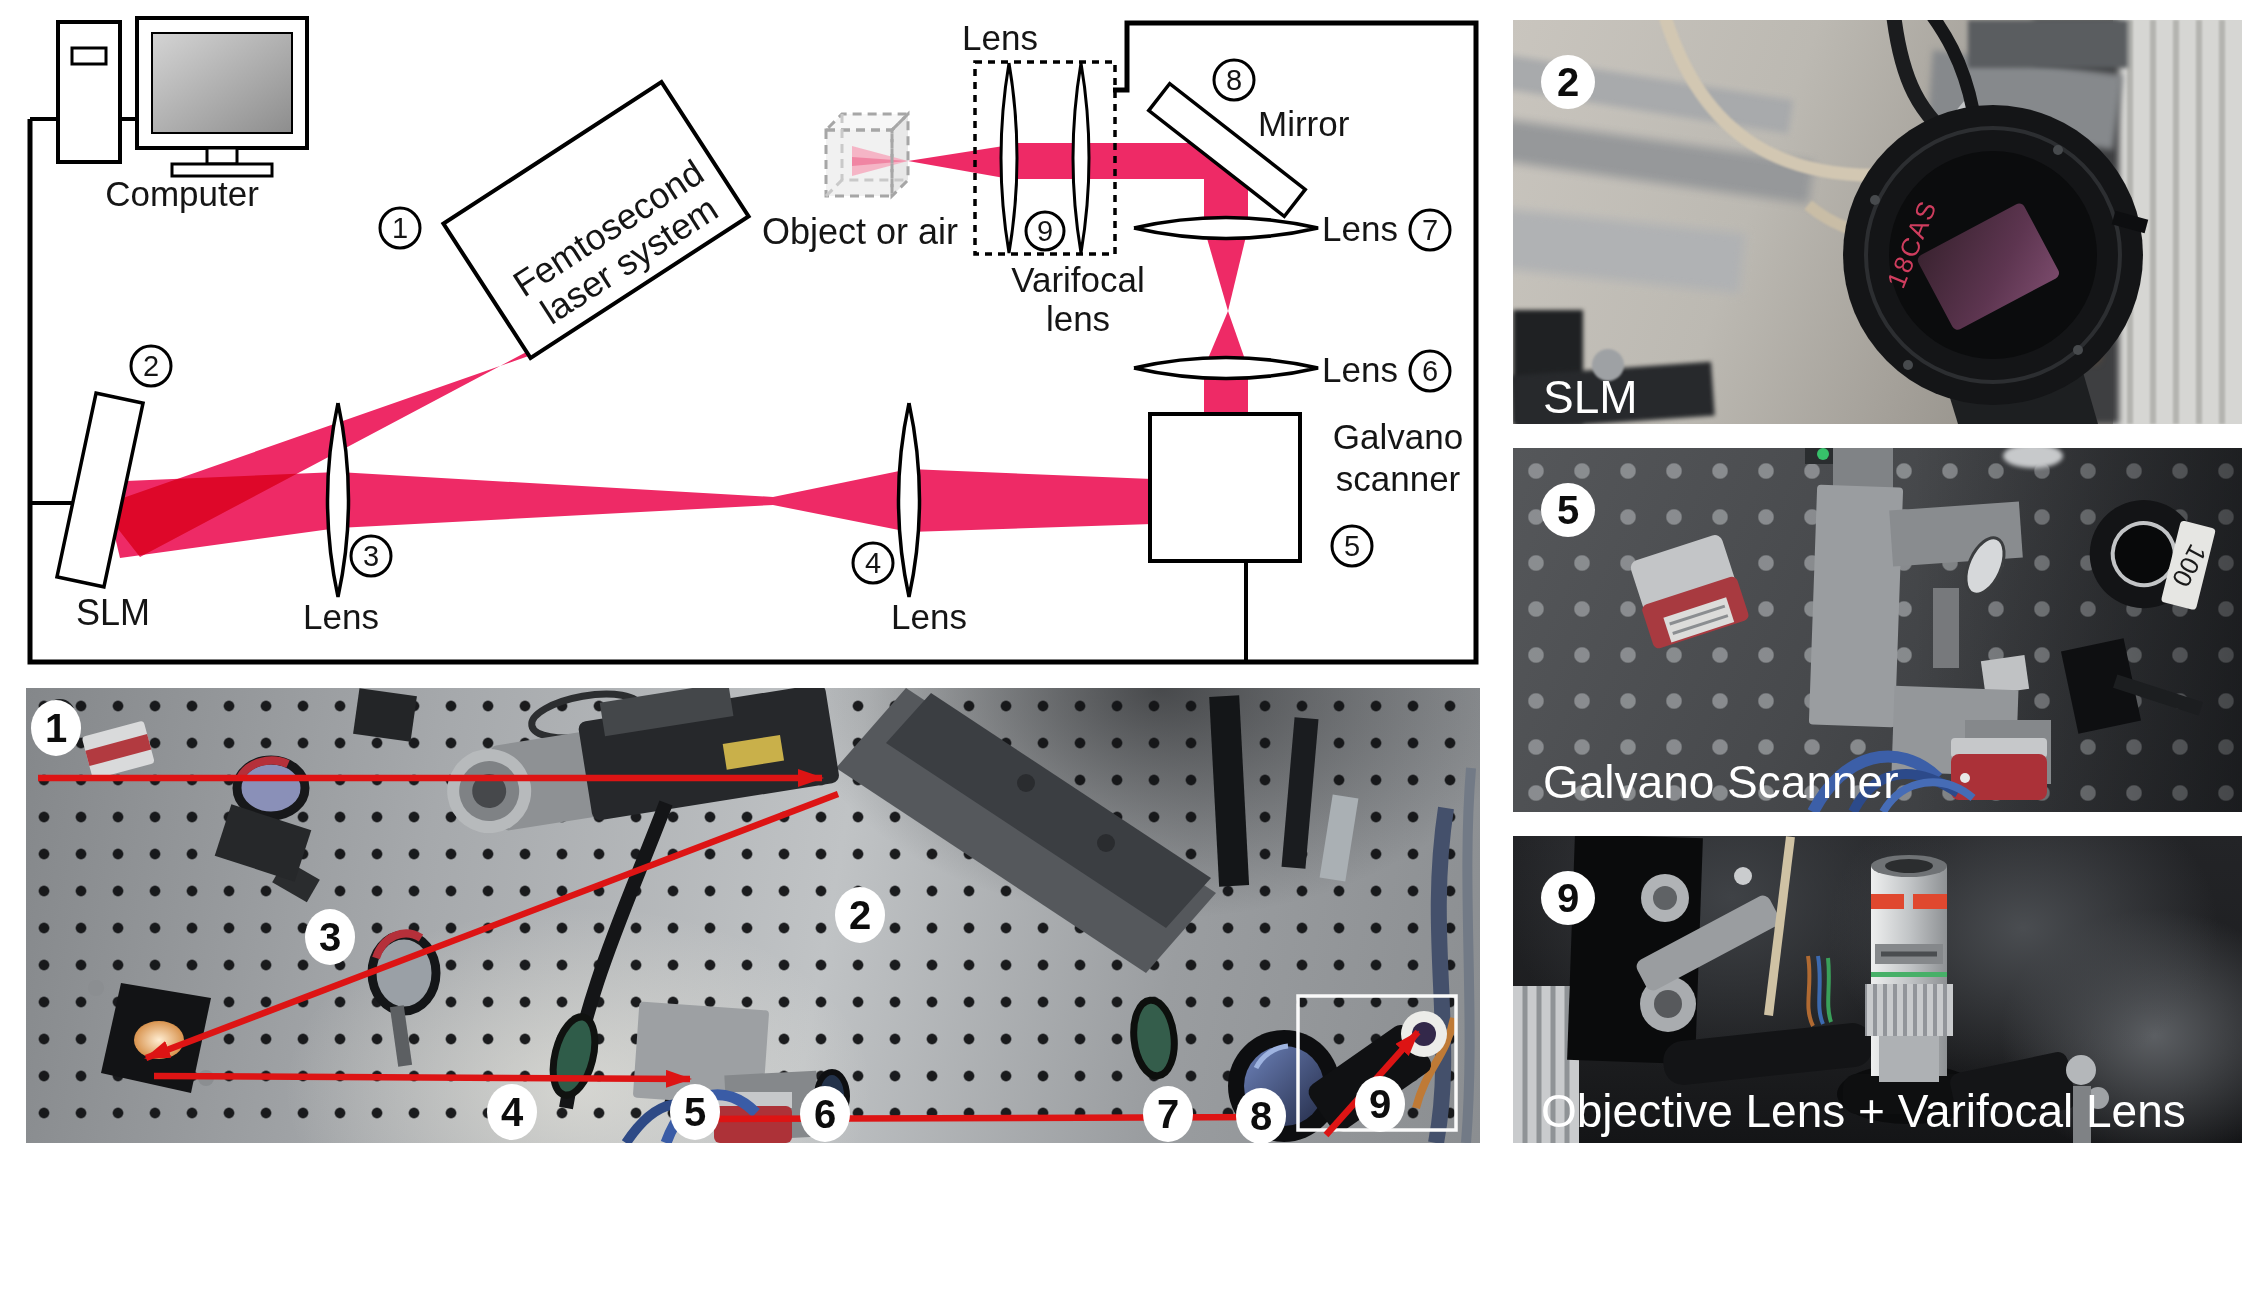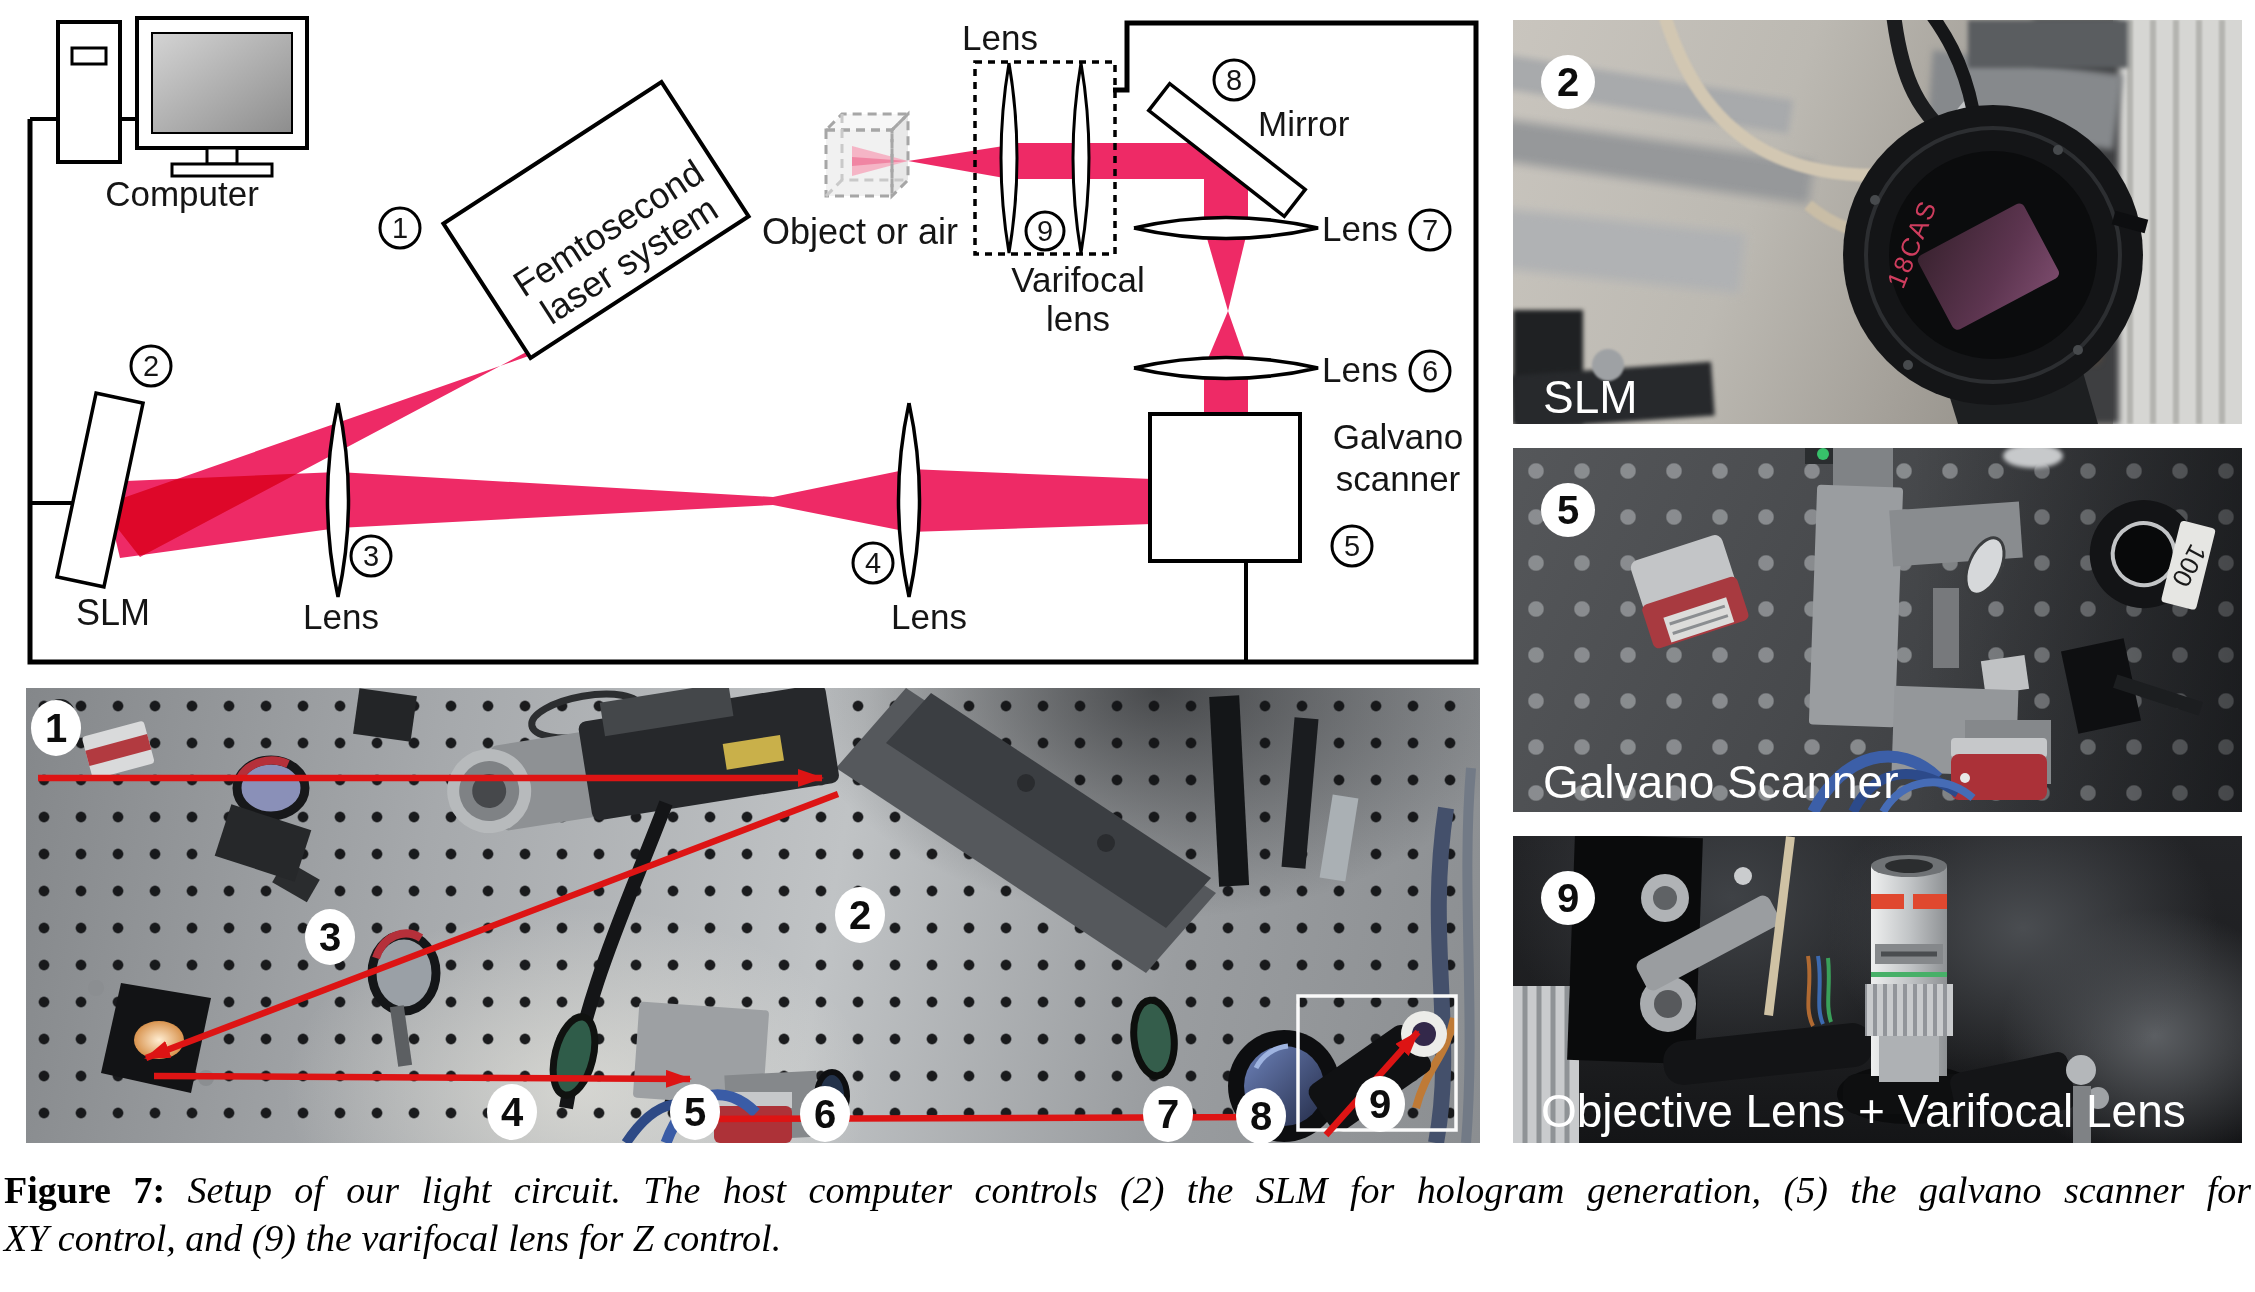--- a/index.html
+++ b/index.html
@@ -482,18 +482,14 @@
         <rect x="366" y="200" width="60" height="46" fill="#aeb1b4"></rect>
       </g>
       <g>
         <circle cx="55" cy="62" r="27" fill="#fff"></circle>
         <text class="badge-num" x="55" y="76" text-anchor="middle">9</text>
       </g>
       <text class="wlabel" x="28" y="291" font-size="43">Objective Lens + Varifocal Lens</text>
     </svg>
   </div>
 
-  <div class="caption">
-    <div class="cap-line1"><span class="cap-label">Figure 7:</span><span> </span><span class="cap-rest">Setup of our light circuit. The host computer controls (2) the SLM for hologram generation, (5) the galvano scanner for</span></div>
-    <div class="cap-line2">XY control, and (9) the varifocal lens for Z control.</div>
-  </div>
 
 </div>
 
 </body></html>

